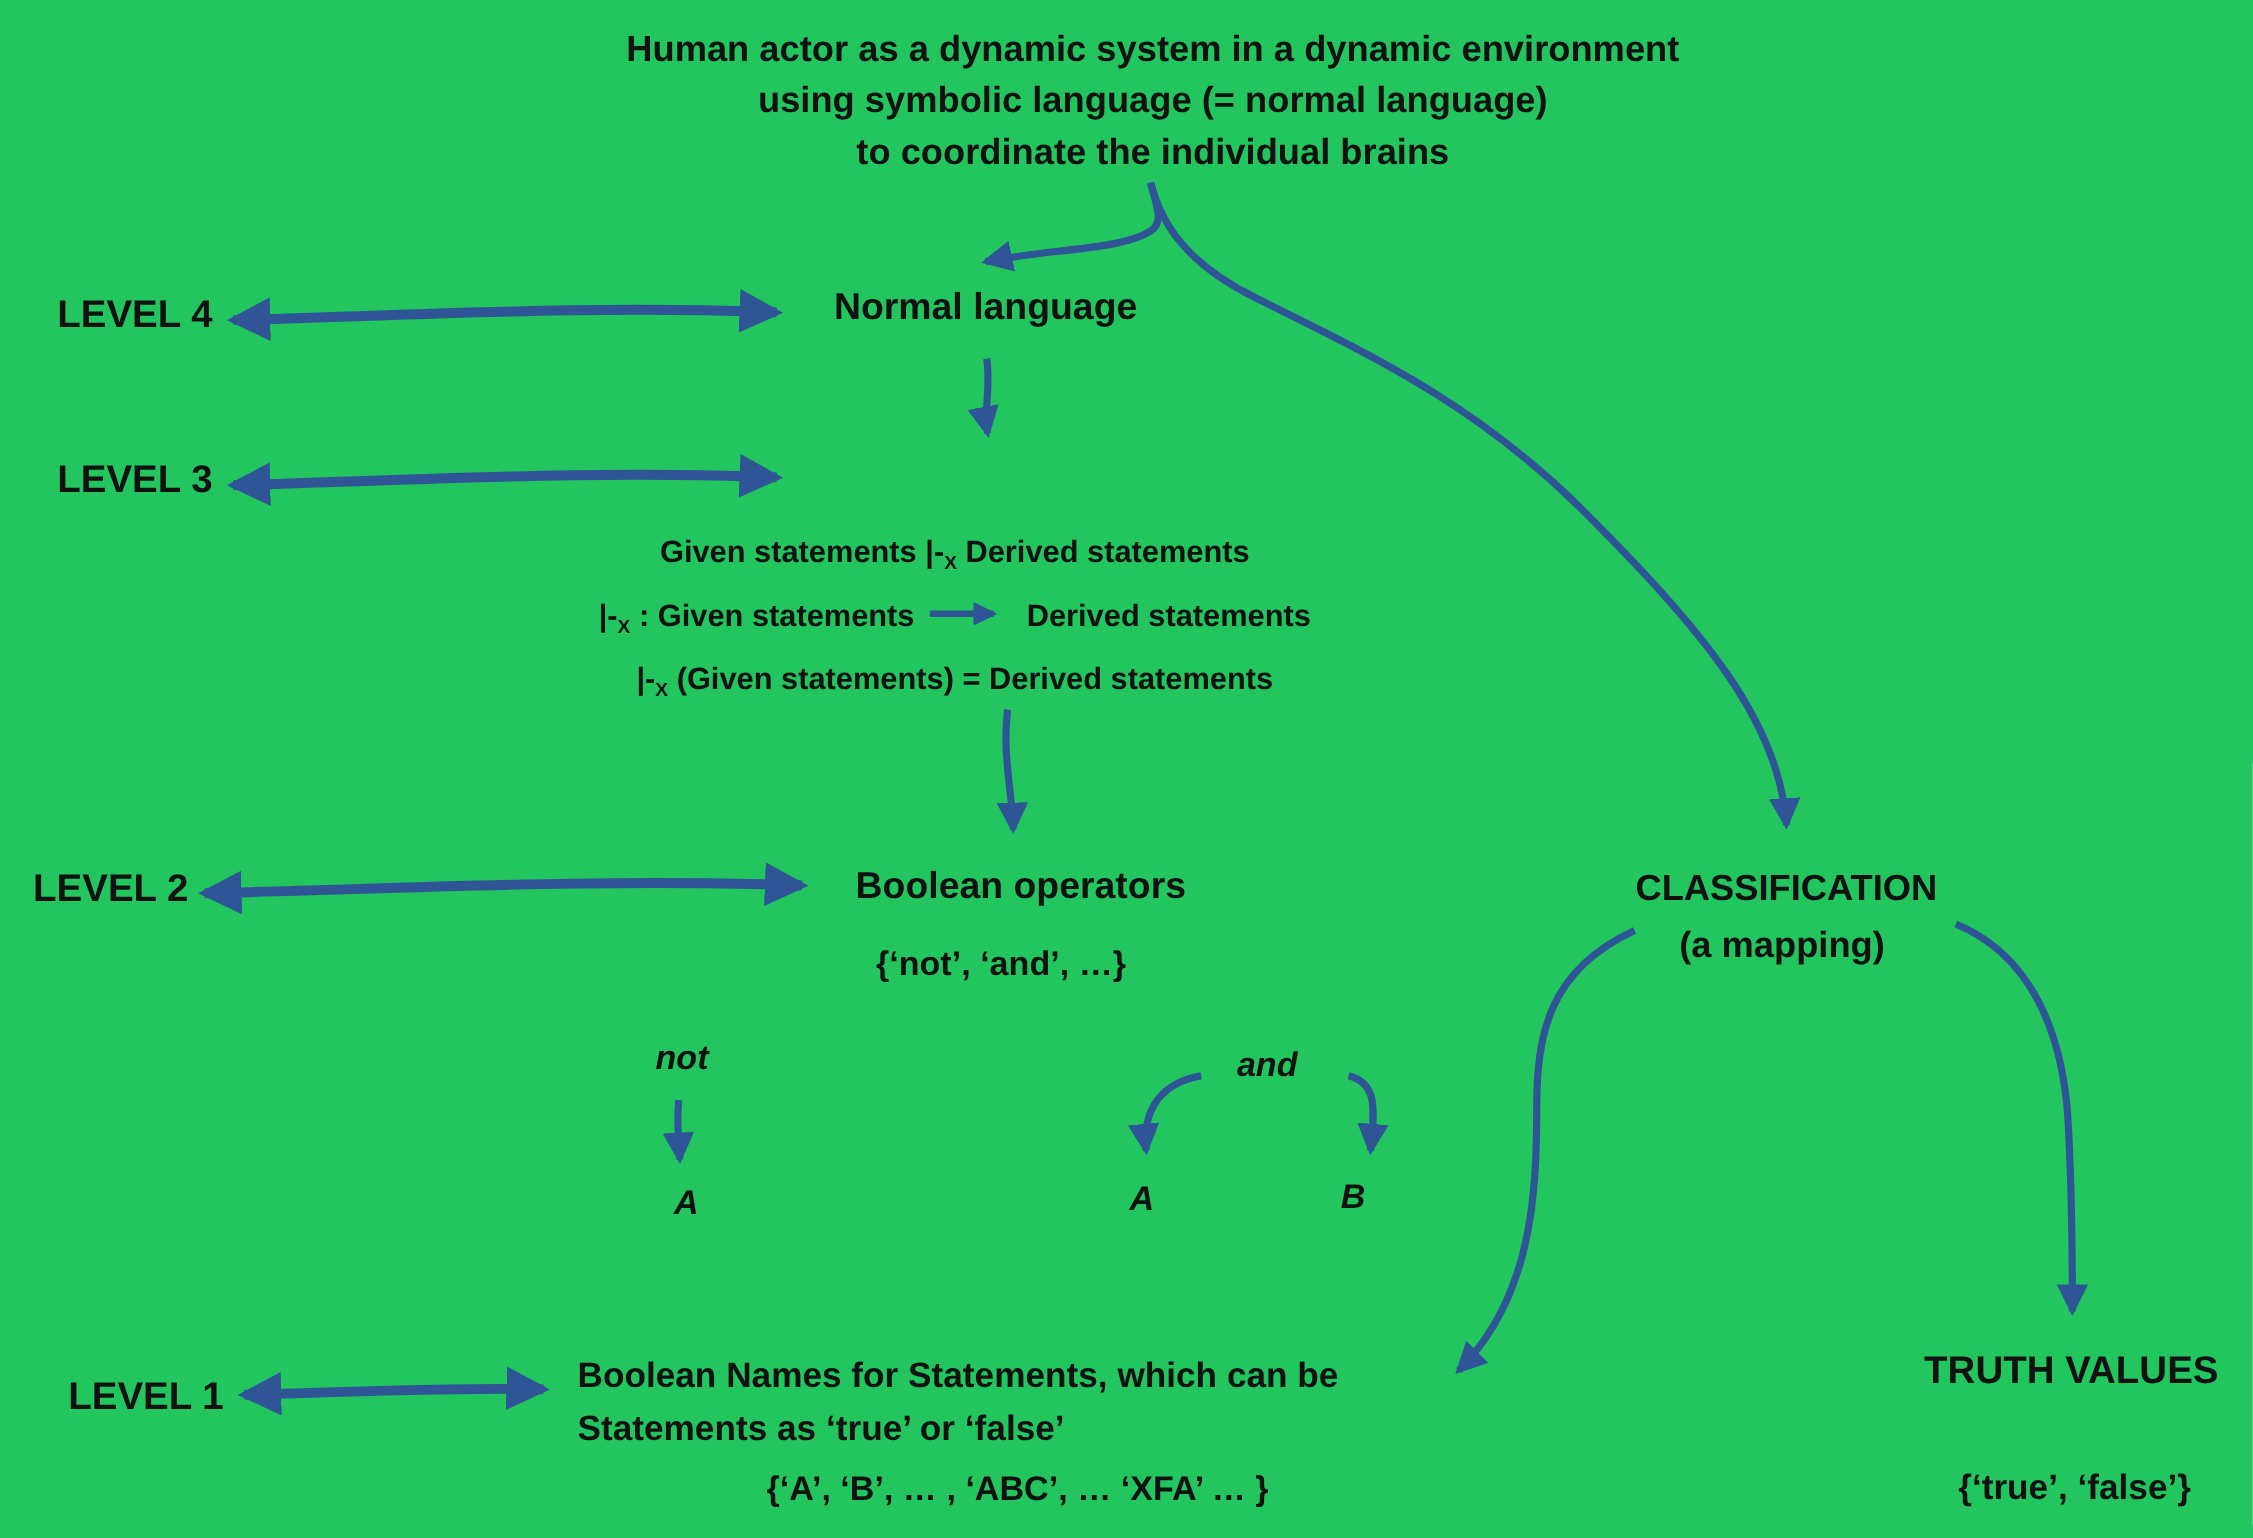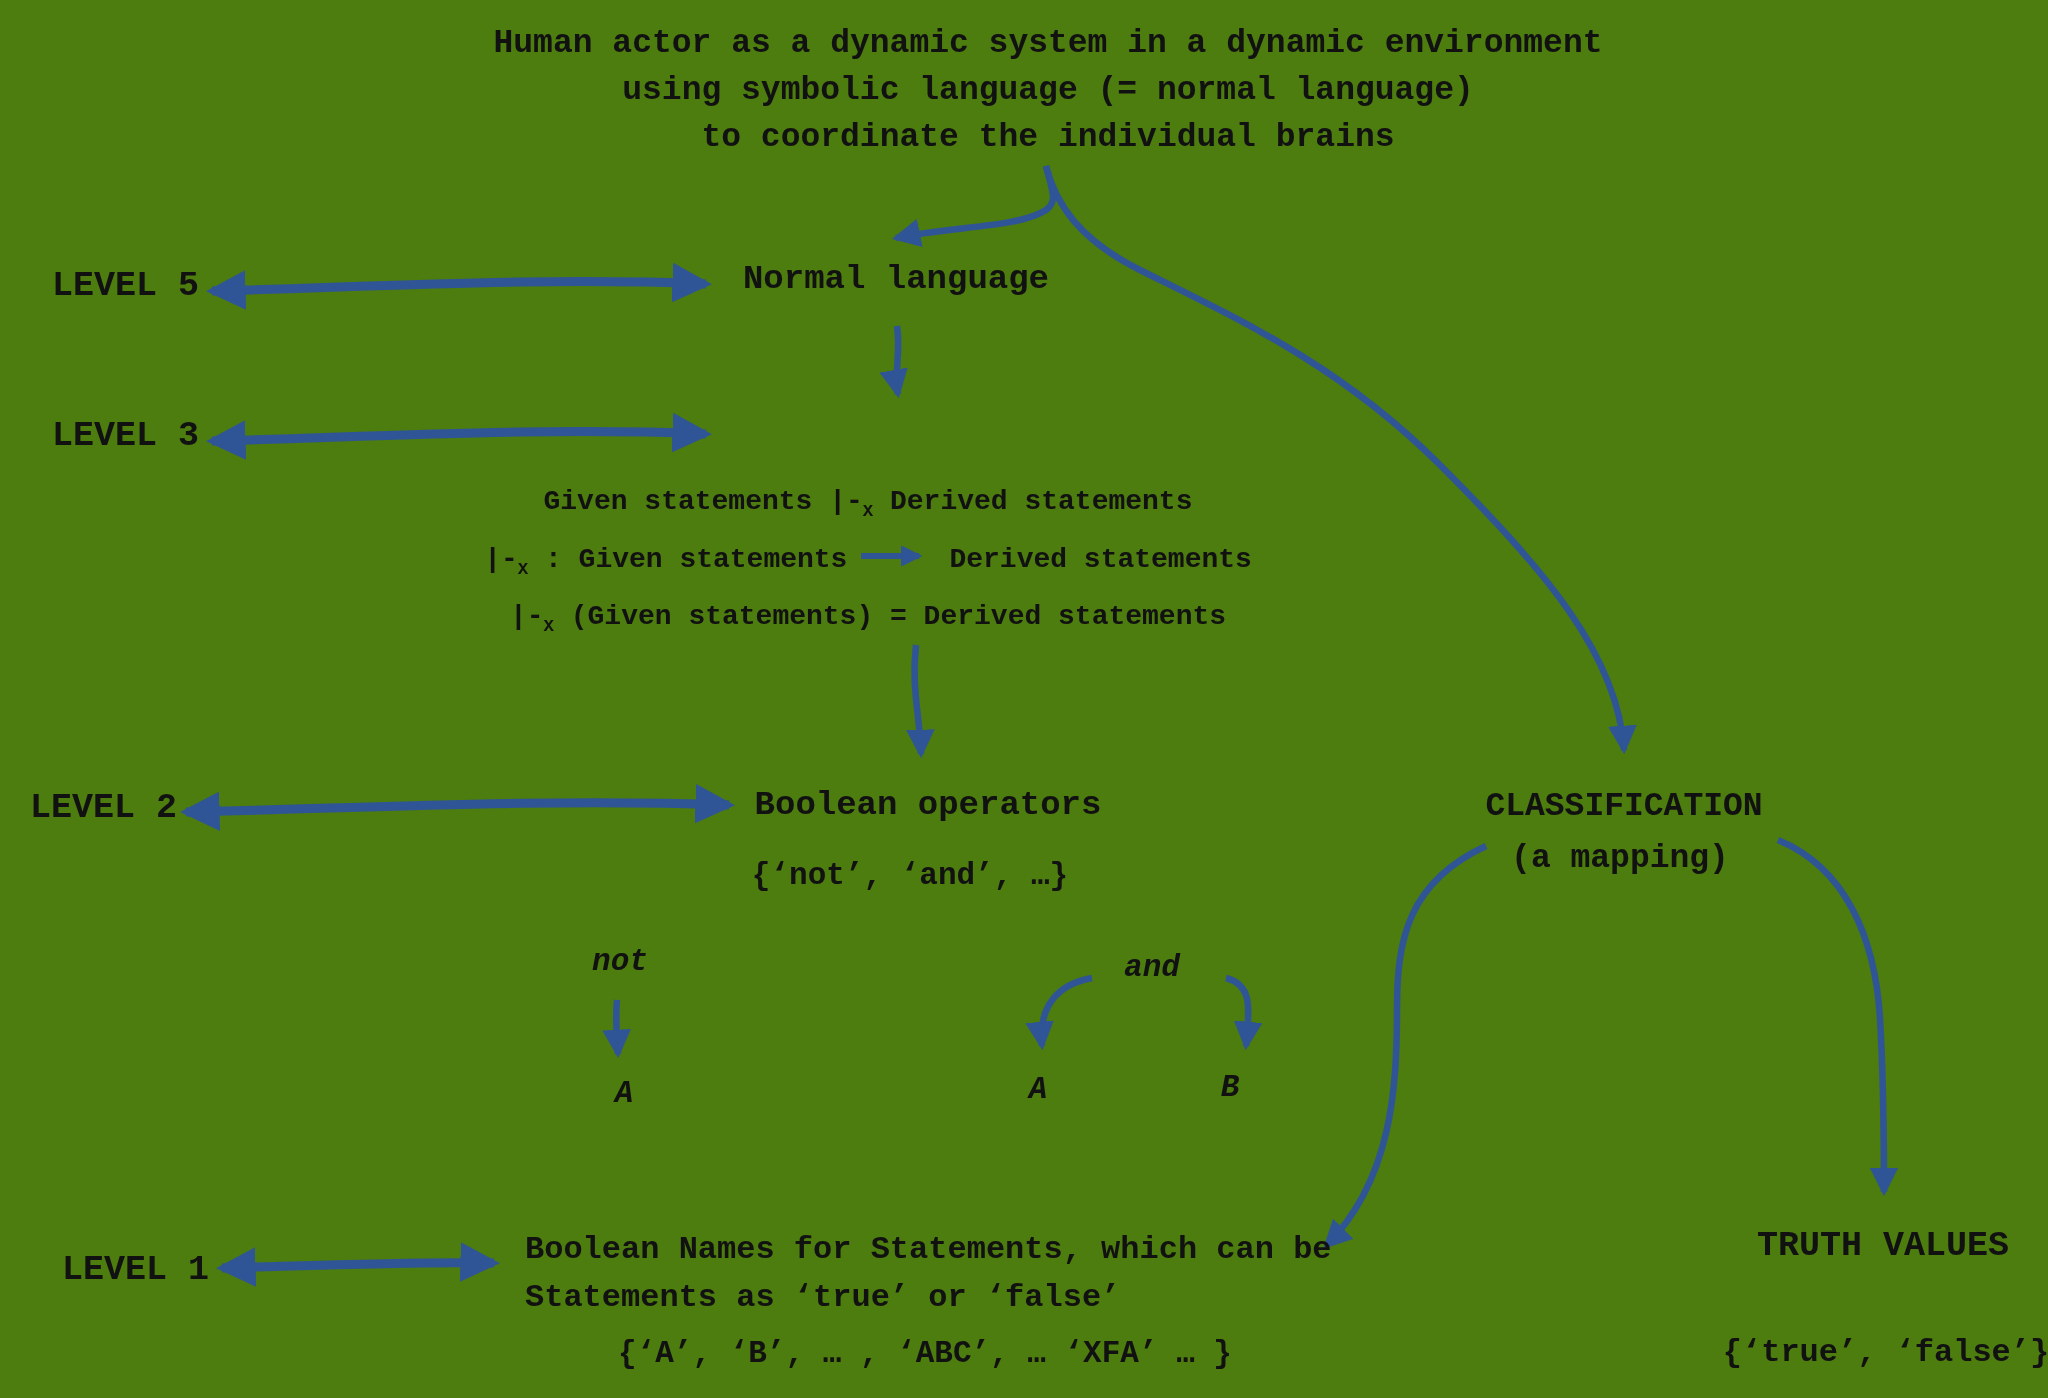--- a/index.html
+++ b/index.html
@@ -1,20 +1,20 @@
 <!DOCTYPE html>
 <html><head>
 <meta charset="utf-8">
 <style>
   html,body{margin:0;padding:0;background:#e8e8e8;}
   #stage{
     position:relative;
     width:2048px;height:1398px;
-    background:#4d7c0f;
-    font-family:Liberation Mono, monospace;
+    background:#22c55e;
+    font-family:Liberation Sans, sans-serif;
     color:#111111;
     overflow:hidden;
   }
   #arrows{position:absolute;left:0;top:0;z-index:1;}
   .txt{position:absolute;z-index:2;font-weight:bold;white-space:nowrap;}
   .ctr{transform:translateX(-50%);text-align:center;}
   .title{font-size:33px;line-height:47px;}
   .lvl{font-size:35px;letter-spacing:0px;}
   .node{font-size:34px;}
   .inf{font-size:28px;line-height:48px;}
@@ -65,21 +65,21 @@
 
     <path class="blue" d="M 1778 840 C 1846 868 1875 938 1880 1018 C 1884 1088 1884 1146 1884 1192" stroke-width="6.5" marker-end="url(#ah)"></path>
   </svg>
 
   <div class="txt ctr title" style="left:1048px;top:20px;">
     <div>Human actor as a dynamic system in a dynamic environment</div>
     <div>using symbolic language (= normal language)</div>
     <div>to coordinate the individual brains</div>
   </div>
 
-  <div class="txt lvl" style="left:52px;top:266px;">LEVEL 5</div>
+  <div class="txt lvl" style="left:52px;top:266px;">LEVEL 4</div>
   <div class="txt ctr node" style="left:896px;top:260px;">Normal language</div>
 
   <div class="txt lvl" style="left:52px;top:416px;">LEVEL 3</div>
 
   <div class="txt ctr inf" style="left:868px;top:478px;">
     <div>
       <span>Given statements |-</span><sub>X</sub>
       <span>Derived statements</span>
     </div>
     <div>

